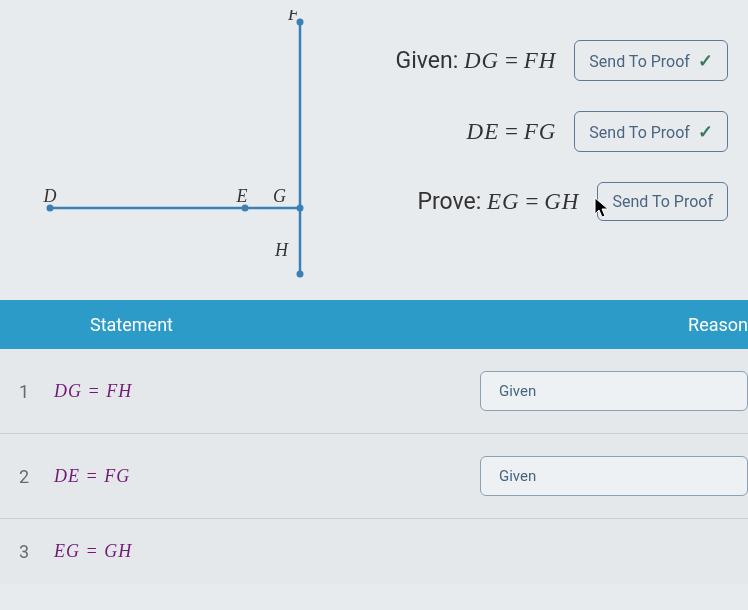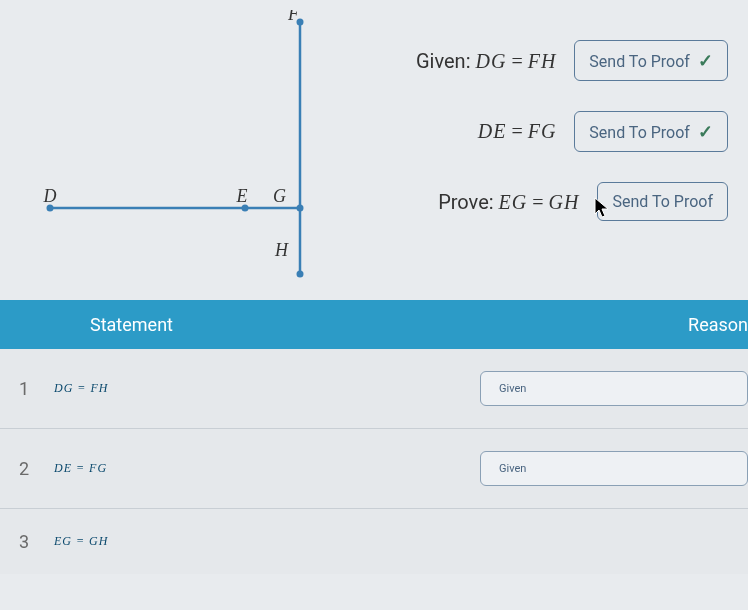--- a/index.html
+++ b/index.html
@@ -34,21 +34,21 @@
       gap: 30px;
     }
     .given-row {
       display: flex;
       align-items: center;
       justify-content: flex-end;
       gap: 18px;
     }
     .given-text {
       color: #333;
-      font-size: 20px;
+      font-size: 23px;
       font-family: Georgia, "Times New Roman", serif;
       text-align: right;
     }
     .given-text .label {
       font-family: -apple-system, BlinkMacSystemFont, "Segoe UI", Roboto, Arial, sans-serif;
     }
     .given-text .italic {
       font-style: italic;
       letter-spacing: 1px;
     }
@@ -100,34 +100,34 @@
       background: #e5e8eb;
     }
     .row-num {
       width: 48px;
       text-align: center;
       color: #6a6a6a;
       font-size: 18px;
     }
     .row-statement {
       flex: 1;
-      color: #0c4a6e;
-      font-size: 12px;
+      color: #701a75;
+      font-size: 18px;
       font-family: Georgia, "Times New Roman", serif;
       font-style: italic;
       letter-spacing: 1px;
       padding-left: 6px;
     }
     .row-reason { width: 268px; }
     .reason-btn {
       border: 1.5px solid #8aa0b5;
       border-radius: 6px;
       background: #eef1f4;
       color: #4a6580;
-      font-size: 11px;
+      font-size: 15px;
       padding: 10px 18px;
       cursor: pointer;
     }
   </style>
 </head>
 <body>
 
 <div class="top-section">
   <div class="diagram-container">
     <svg viewBox="0 0 320 270">

